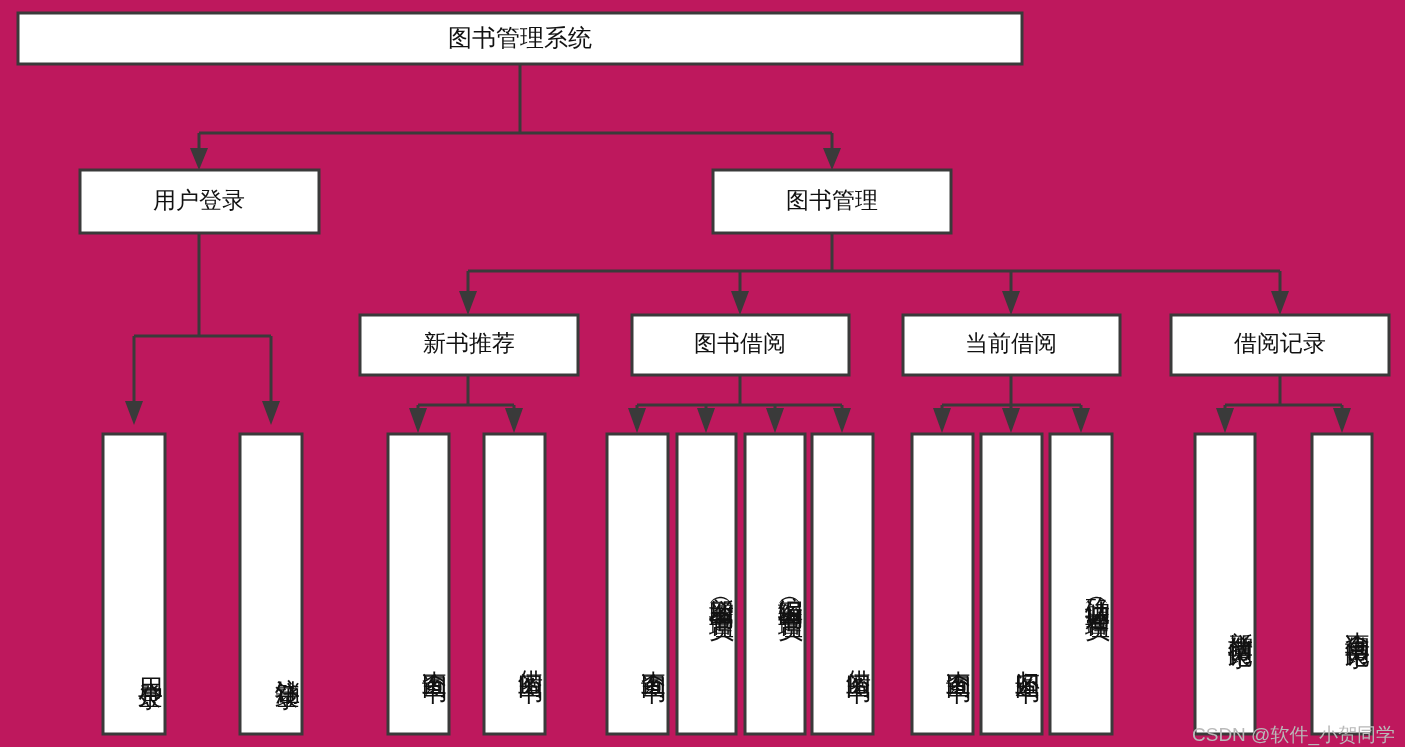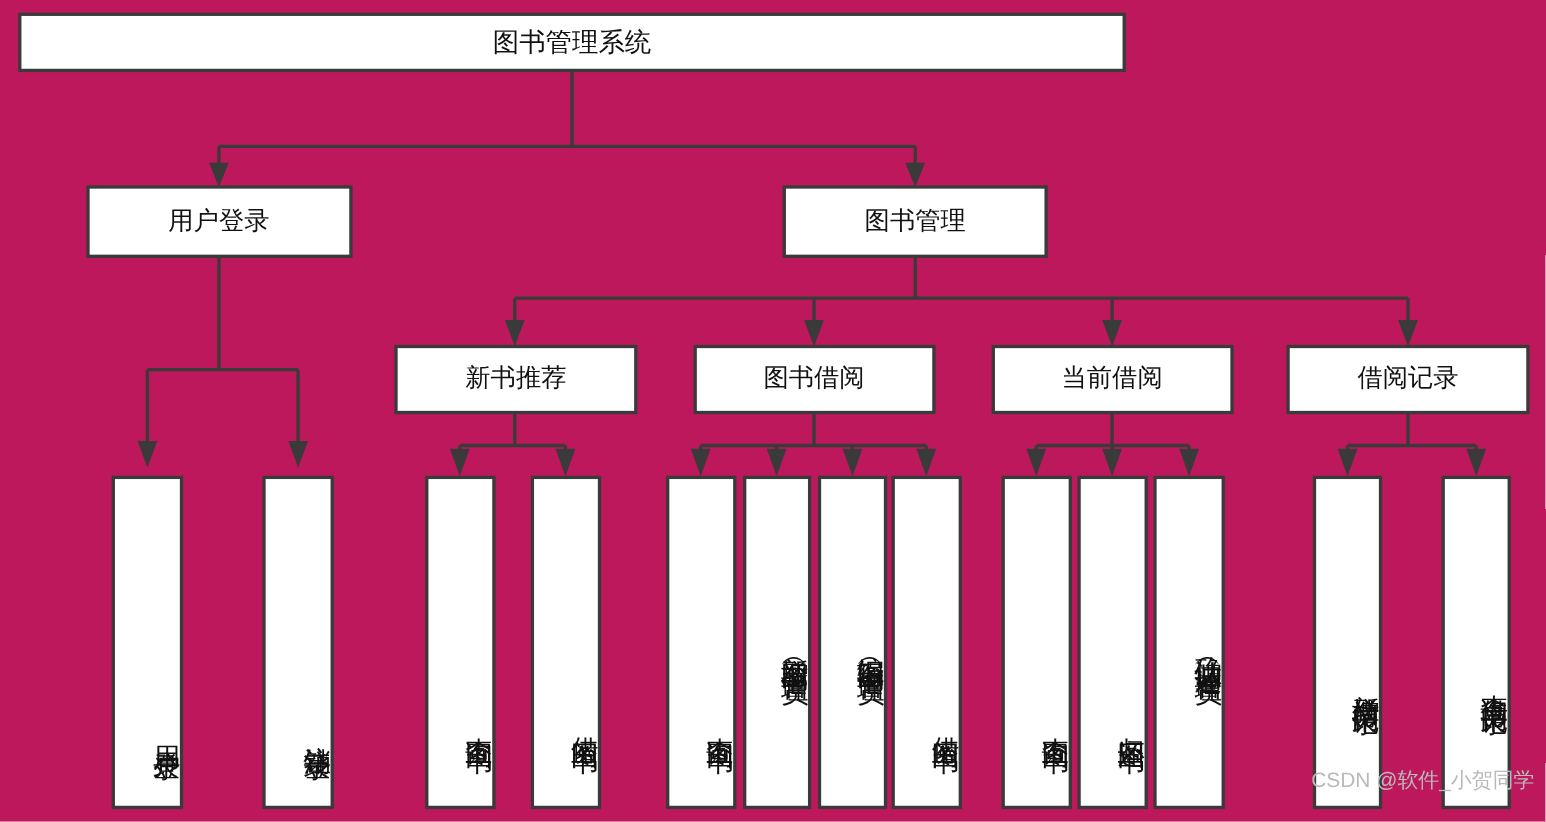--- a/index.html
+++ b/index.html
@@ -212,15 +212,15 @@
   <div class="leaf-label" style="left:745px; top:434px; width:60px; height:300px; padding-top:6px;">编辑图书（管理员）</div>
   <div class="leaf-label" style="left:812px; top:434px; width:61px; height:300px; padding-top:72px;">借阅图书</div>
 
   <div class="leaf-label" style="left:912px; top:434px; width:61px; height:300px; padding-top:72px;">查询图书</div>
   <div class="leaf-label" style="left:981px; top:434px; width:61px; height:300px; padding-top:72px;">归还图书</div>
   <div class="leaf-label" style="left:1050px; top:434px; width:62px; height:300px; padding-top:6px;">确认归还（管理员）</div>
 
   <div class="leaf-label" style="left:1195px; top:434px; width:60px; height:300px; padding-top:36px;">新增借阅记录</div>
   <div class="leaf-label" style="left:1312px; top:434px; width:60px; height:300px; padding-top:36px;">查询借阅记录</div>
 
-  <div class="watermark" style="left:1192px; top:696px;">CSDN @软件_小贺同学</div>
+  <div class="watermark" style="left:1192px; top:722px;">CSDN @软件_小贺同学</div>
 
 </div>
 
 </body></html>

